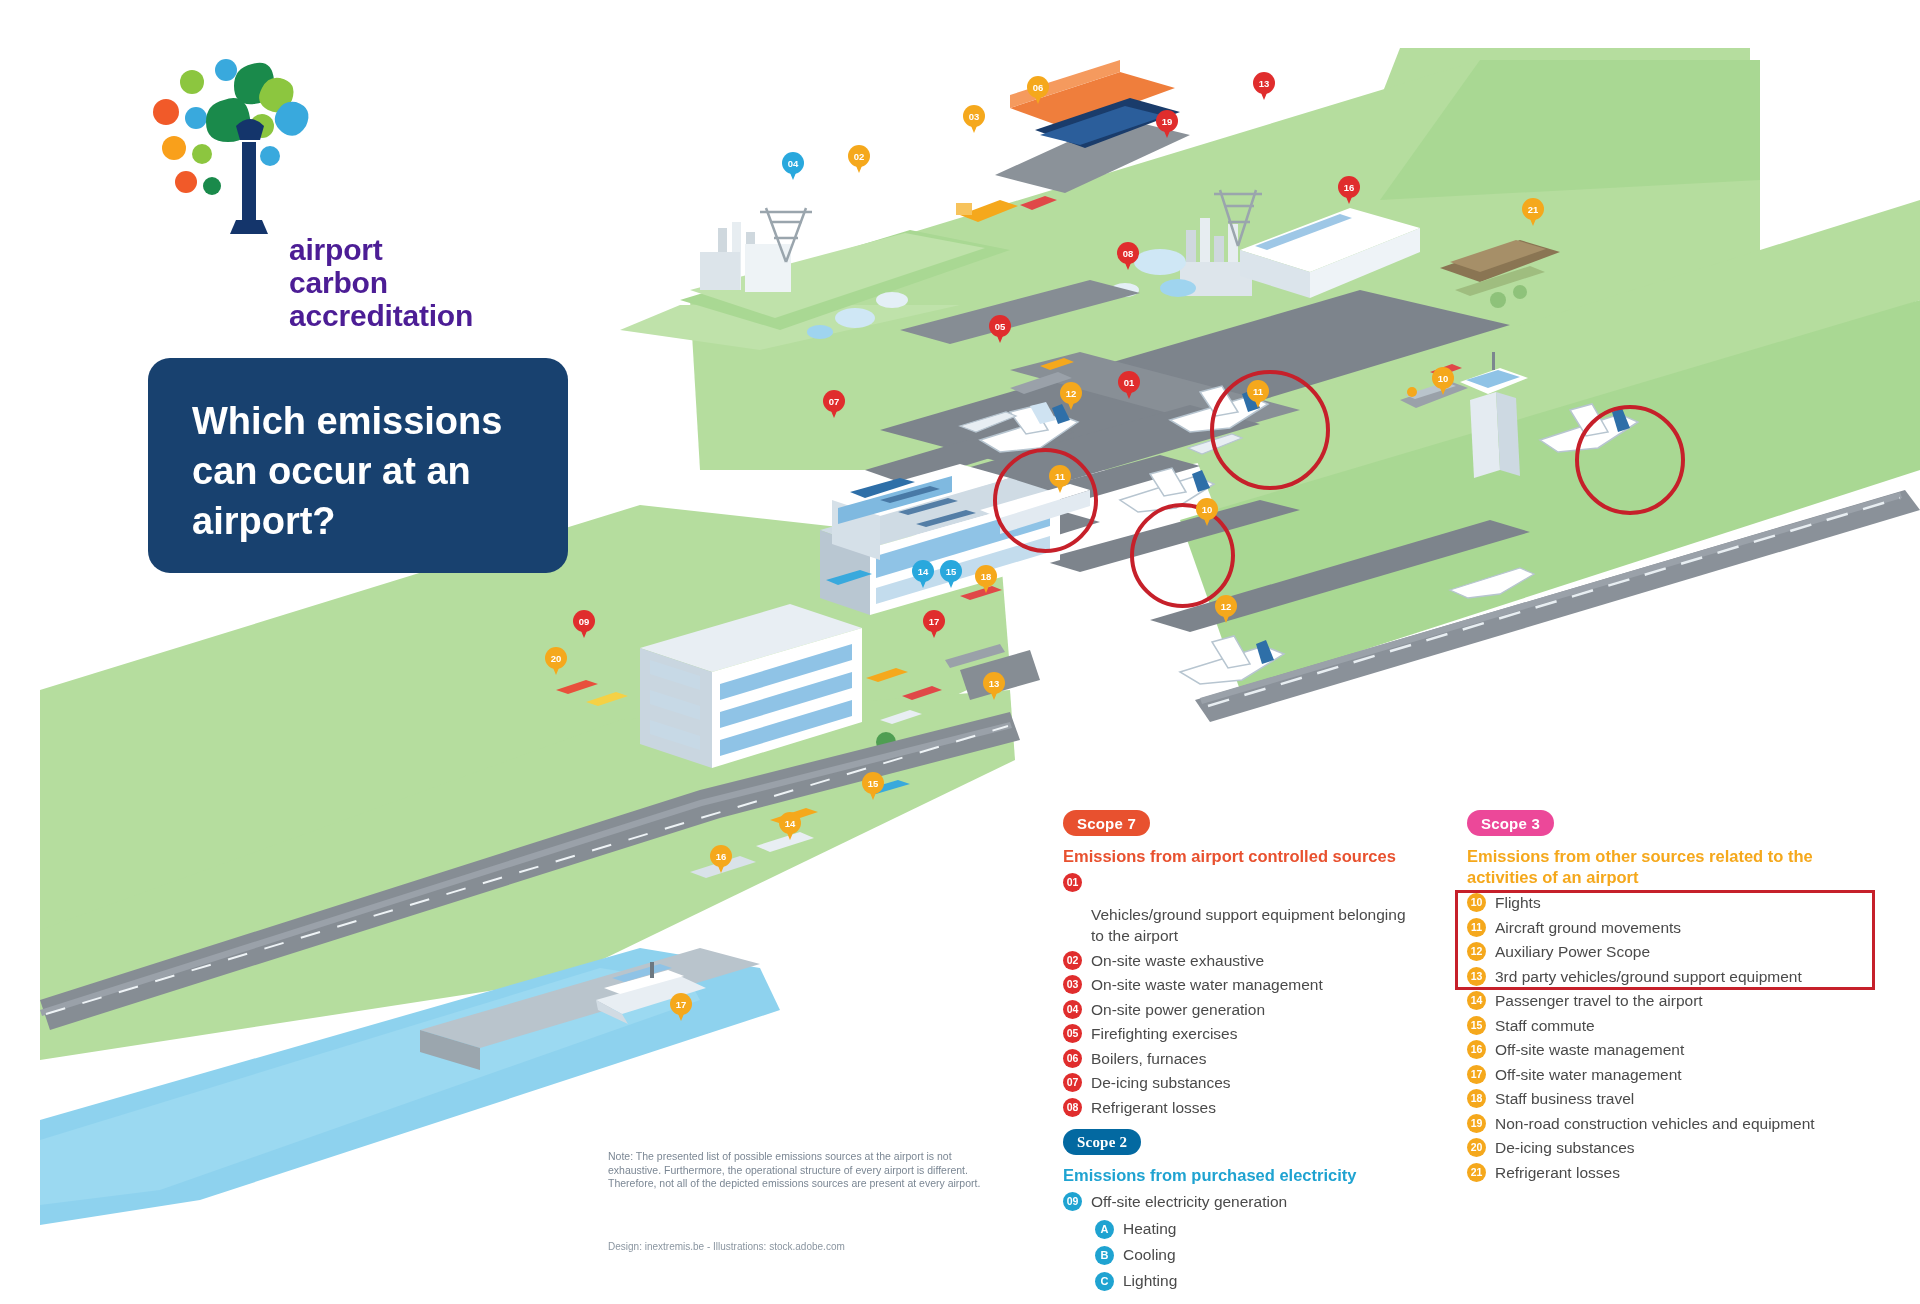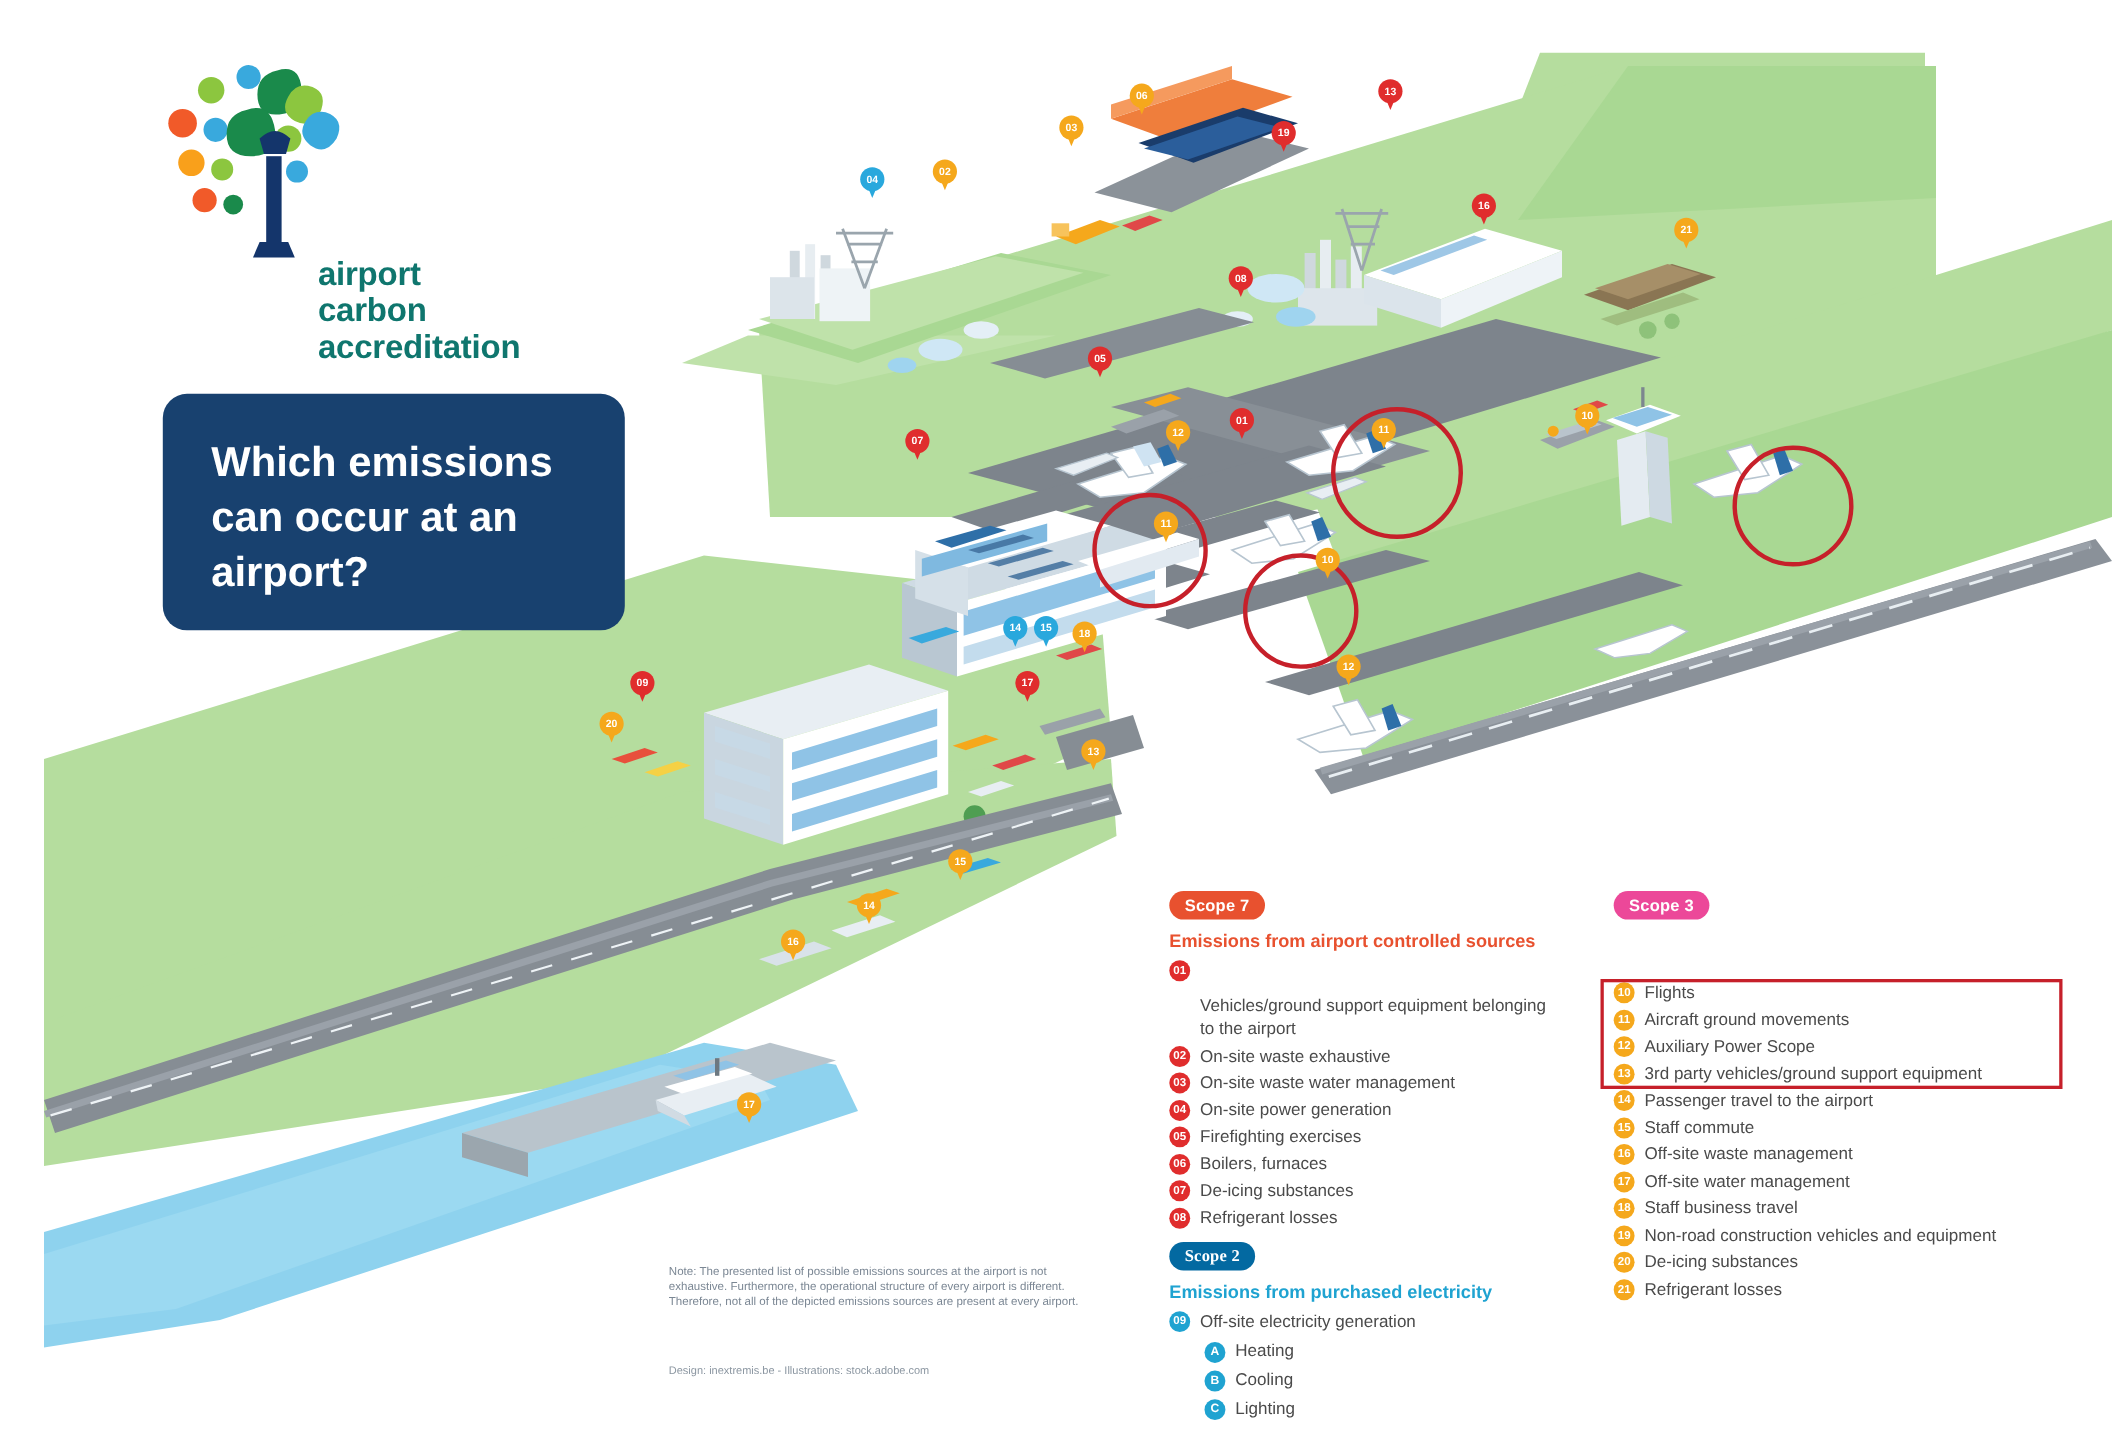--- a/index.html
+++ b/index.html
@@ -30,21 +30,21 @@
     width: 330px;
     height: 270px;
   }
   #logo .logo-text {
     position: absolute;
     left: 205px;
     top: 203px;
     font-size: 30px;
     line-height: 33px;
     font-weight: bold;
-    color: #0f766e;
+    color: #4c1d95;
     letter-spacing: -0.2px;
   }
 
   
   #title-box {
     position: absolute;
     left: 148px;
     top: 358px;
     width: 420px;
     height: 215px;
@@ -728,20 +728,21 @@
         <span class="num">B</span>
         <span class="txt">Cooling</span>
       </li>
       <li>
         <span class="num">C</span>
         <span class="txt">Lighting</span>
       </li>
     </ul>
 
   <div class="legend-badge" id="scope3-badge">Scope 3</div>
+  <div class="legend-heading" id="scope3-heading">Emissions from other sources related to the activities of an airport</div>
   <ul class="legend-list" id="scope3-list">
       <li>
         <span class="num">10</span>
         <span class="txt">Flights</span>
       </li>
       <li>
         <span class="num">11</span>
         <span class="txt">Aircraft ground movements</span>
       </li>
       <li>

